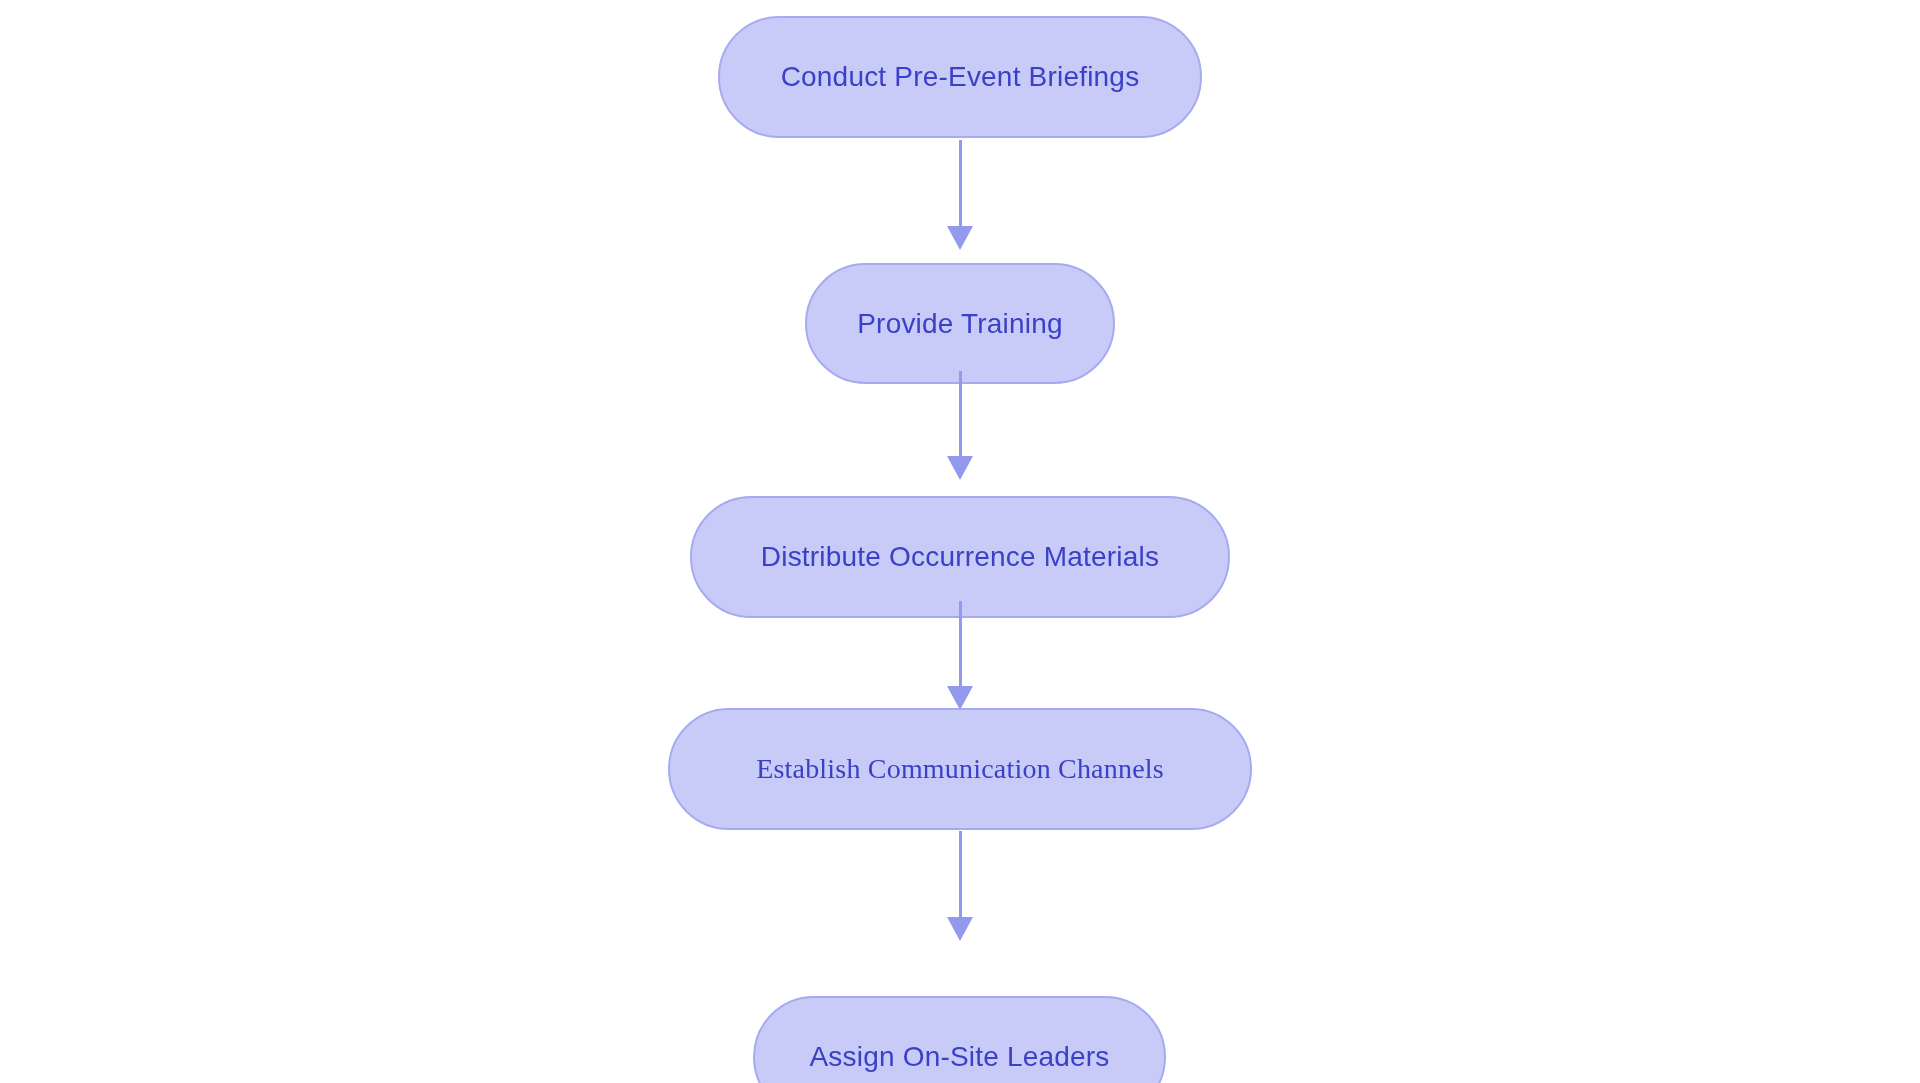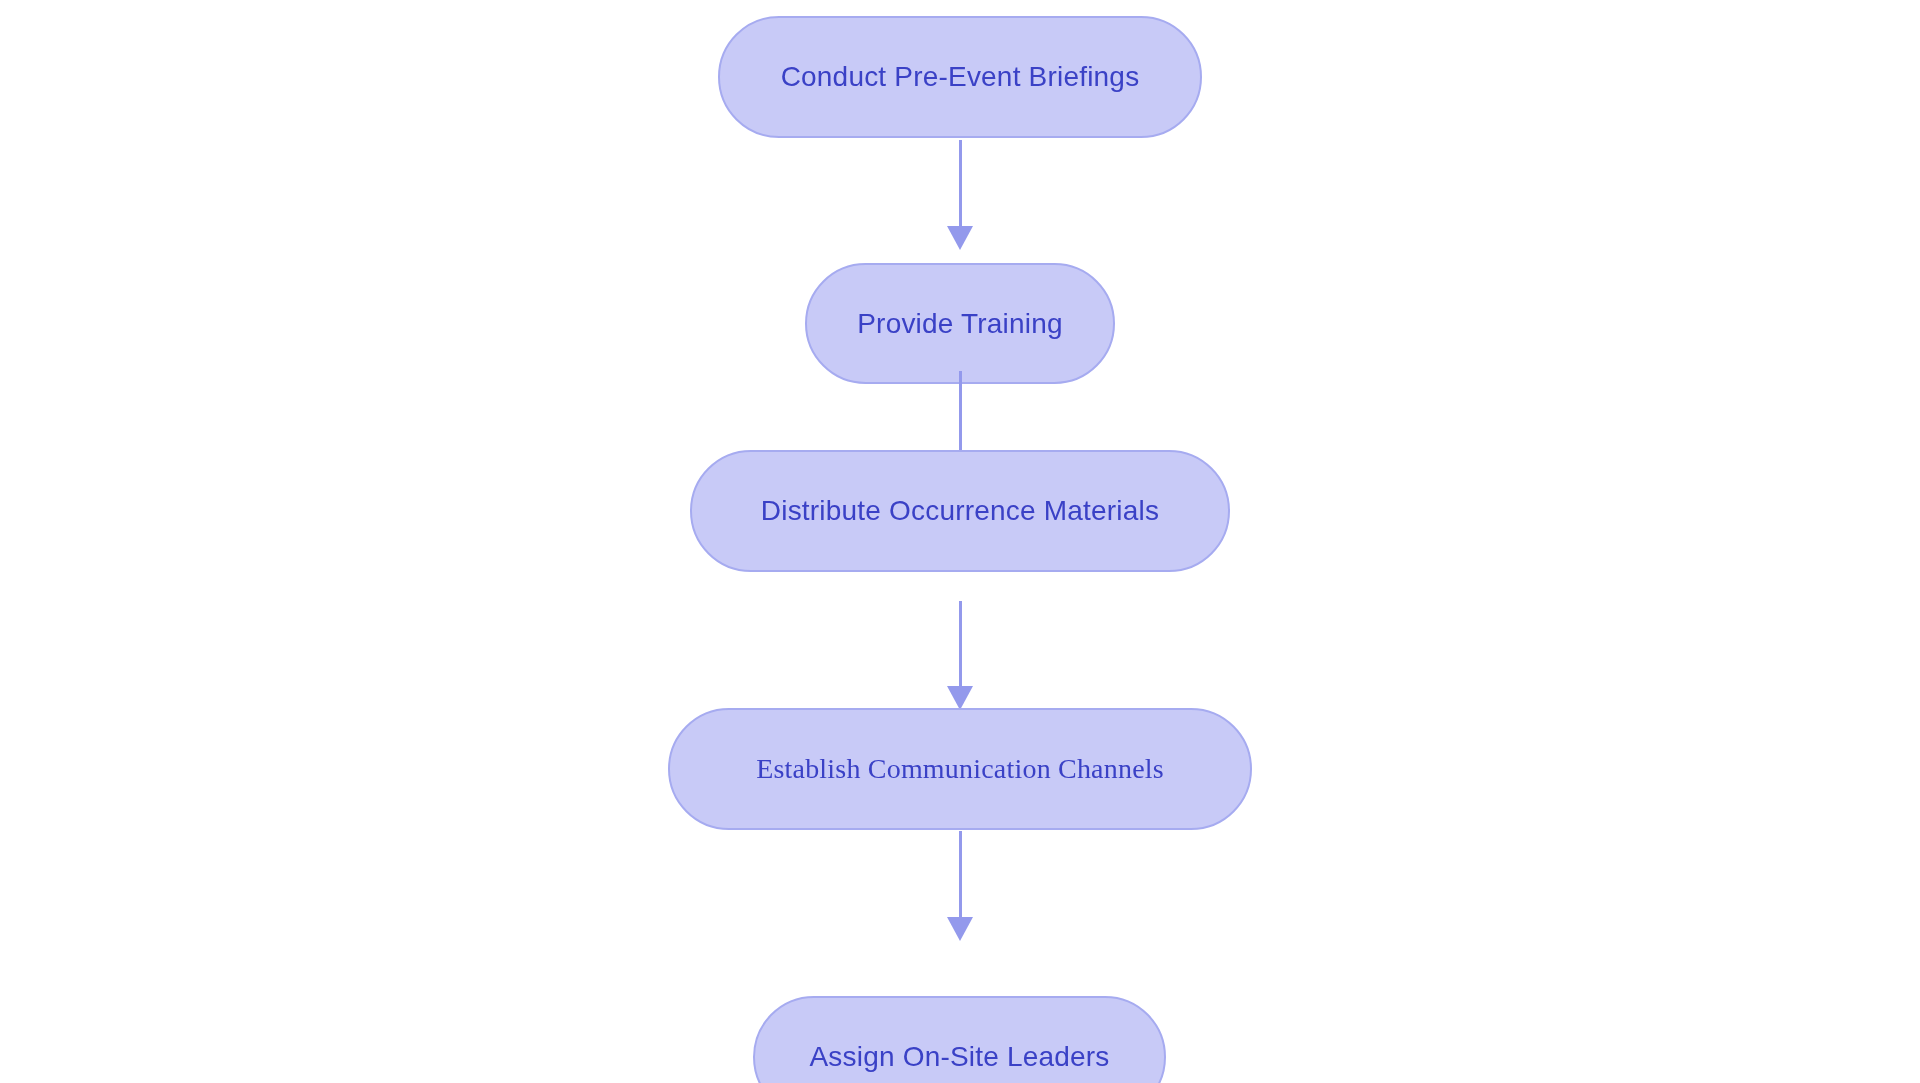--- a/index.html
+++ b/index.html
@@ -26,21 +26,21 @@
     border-radius: 63px;
     color: var(--node-text, #3a41c6);
     font-size: 28px;
     font-weight: 400;
     letter-spacing: 0.2px;
     white-space: nowrap;
     text-align: center;
   }
   .n1 { left: 718px; top: 16px;  width: 484px; height: 122px; }
   .n2 { left: 805px; top: 249px; width: 310px; height: 121px; margin-top: 14px; }
-  .n3 { left: 690px; top: 450px; width: 540px; height: 122px; align-items: center; }
+  .n3 { left: 690px; top: 496px; width: 540px; height: 122px; align-items: center; }
   .n4 { left: 668px; top: 708px; width: 584px; height: 122px; font-family: Liberation Serif, serif; }
   .n5 { left: 753px; top: 996px; width: 413px; height: 122px; }
 
   .arrow {
     position: absolute;
     left: 960px;
     width: 0;
   }
   .a1 { top: 140px; height: 110px; }
   .a2 { top: 371px; height: 109px; }

